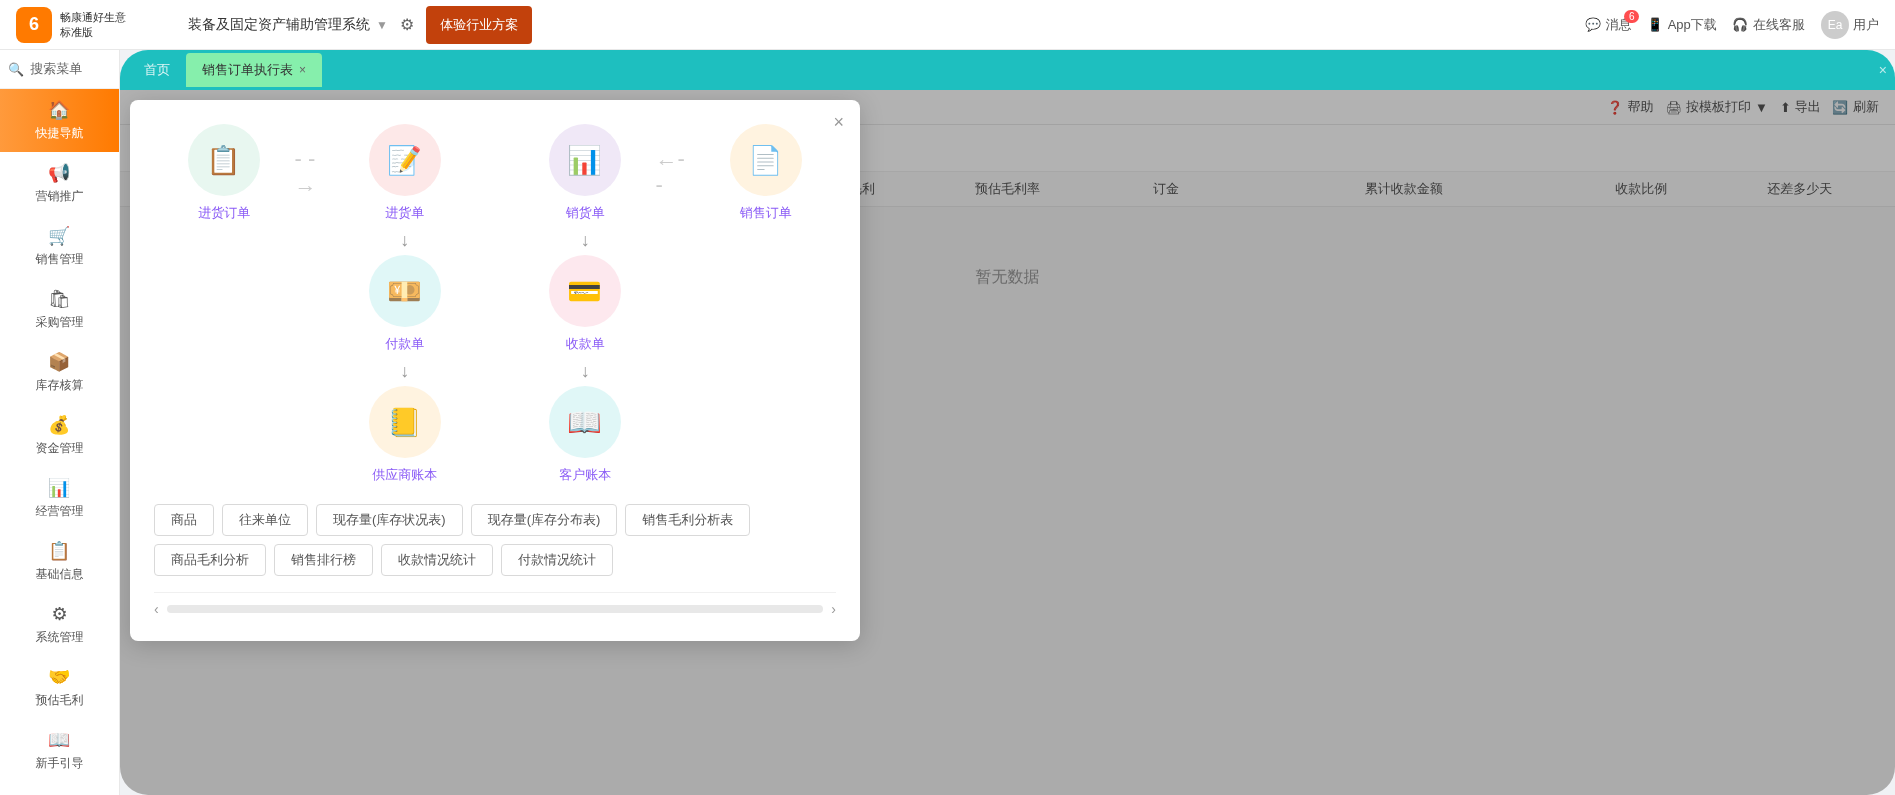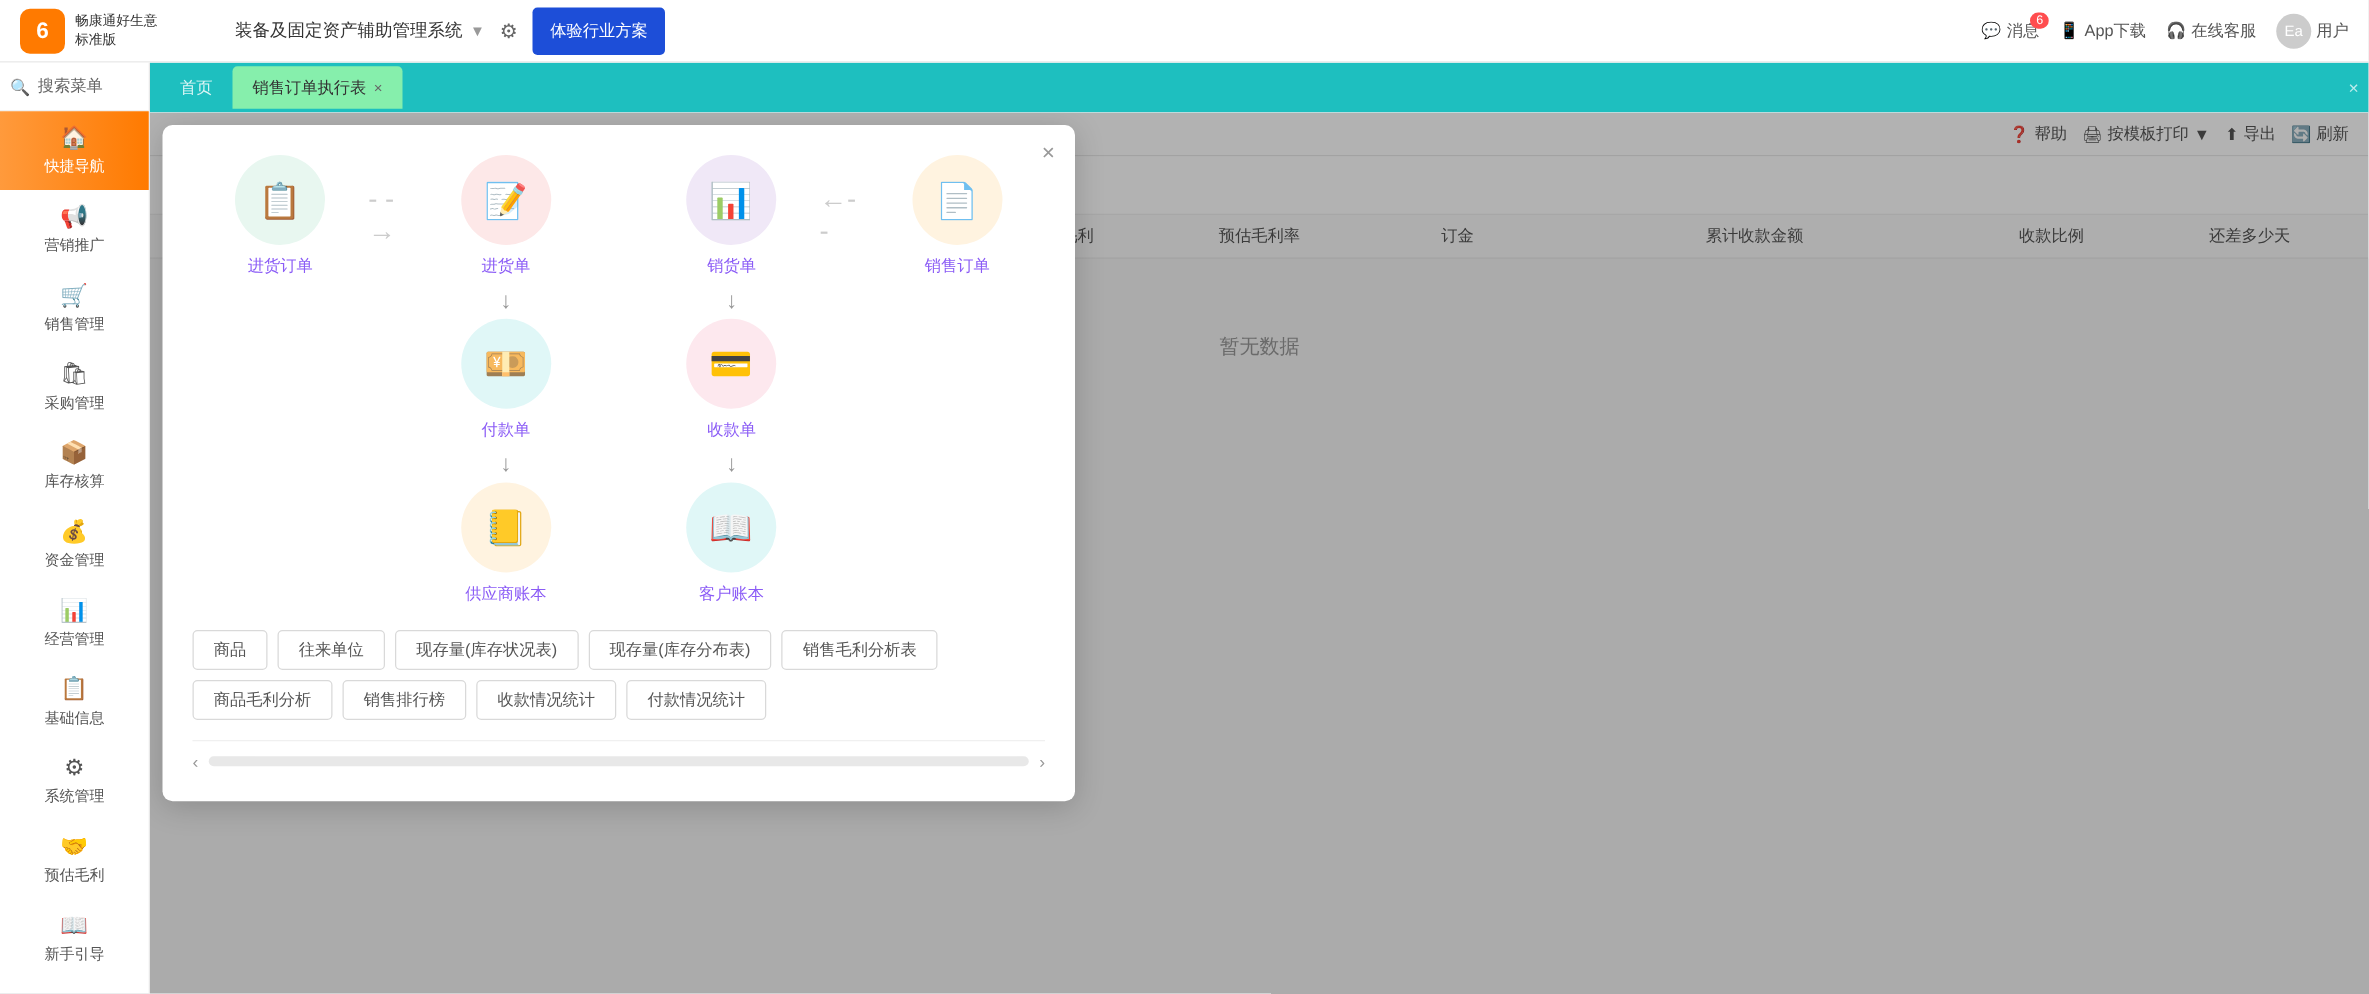--- a/index.html
+++ b/index.html
@@ -3,32 +3,32 @@
   <meta charset="utf-8">
   <style>
     * { box-sizing: border-box; margin: 0; padding: 0; }
     body { font-family: "Microsoft YaHei", "PingFang SC", sans-serif; font-size: 13px; background: #f0f2f5; overflow: hidden; }
 
     
     .app-wrapper { display: flex; flex-direction: column; height: 795px; width: 1895px; }
     .top-bar { display: flex; align-items: center; height: 50px; background: #fff; border-bottom: 1px solid #e8e8e8; padding: 0 16px; gap: 12px; }
     .main-area { display: flex; flex: 1; overflow: hidden; }
     .sidebar { width: 120px; background: #fff; border-right: 1px solid #e8e8e8; display: flex; flex-direction: column; }
-    .content-area { flex: 1; display: flex; flex-direction: column; overflow: hidden; }
+    .content-area { flex: 1; display: flex; flex-direction: column; overflow: hidden; border-radius: 28px; }
     .tab-bar { display: flex; align-items: center; background: #1ebfbf; height: 40px; padding: 0 8px; }
     .main-content { flex: 1; background: #f5f5f5; overflow: hidden; position: relative; }
 
     
     .logo-area { display: flex; align-items: center; gap: 8px; width: 120px; }
     .logo-icon { width: 36px; height: 36px; background: #ff7a00; border-radius: 8px; display: flex; align-items: center; justify-content: center; color: white; font-size: 18px; font-weight: bold; }
     .logo-text { font-size: 11px; color: #333; line-height: 1.3; }
     .system-title { display: flex; align-items: center; gap: 6px; color: #333; font-size: 14px; font-weight: 500; margin-left: 40px; }
     .dropdown-icon { color: #999; font-size: 12px; }
     .settings-icon { color: #666; font-size: 16px; cursor: pointer; }
-    .experience-btn { background: #1d4ed8; color: white; border: none; padding: 10px 14px; border-radius: 4px; font-size: 13px; cursor: pointer; }
+    .experience-btn { background: #c2410c; color: white; border: none; padding: 10px 14px; border-radius: 4px; font-size: 13px; cursor: pointer; }
     .top-right { margin-left: auto; display: flex; align-items: center; gap: 16px; }
     .top-right-item { display: flex; align-items: center; gap: 4px; color: #555; font-size: 13px; cursor: pointer; position: relative; }
     .badge { background: #ff4d4f; color: white; border-radius: 10px; font-size: 10px; padding: 1px 5px; position: absolute; top: -6px; right: -8px; }
     .user-avatar { width: 28px; height: 28px; border-radius: 50%; background: #ccc; display: flex; align-items: center; justify-content: center; color: #fff; font-size: 12px; }
 
     
     .sidebar-search { padding: 10px 8px; display: flex; align-items: center; gap: 6px; color: #666; font-size: 13px; cursor: pointer; border-bottom: 1px solid #f0f0f0; }
     .sidebar-item { padding: 10px 8px; display: flex; flex-direction: column; align-items: center; gap: 4px; cursor: pointer; font-size: 12px; color: #555; }
     .sidebar-item.active { background: linear-gradient(90deg, #ff9a3c, #ff7a00); color: white; border-radius: 0; }
     .sidebar-item .item-icon { font-size: 18px; }

